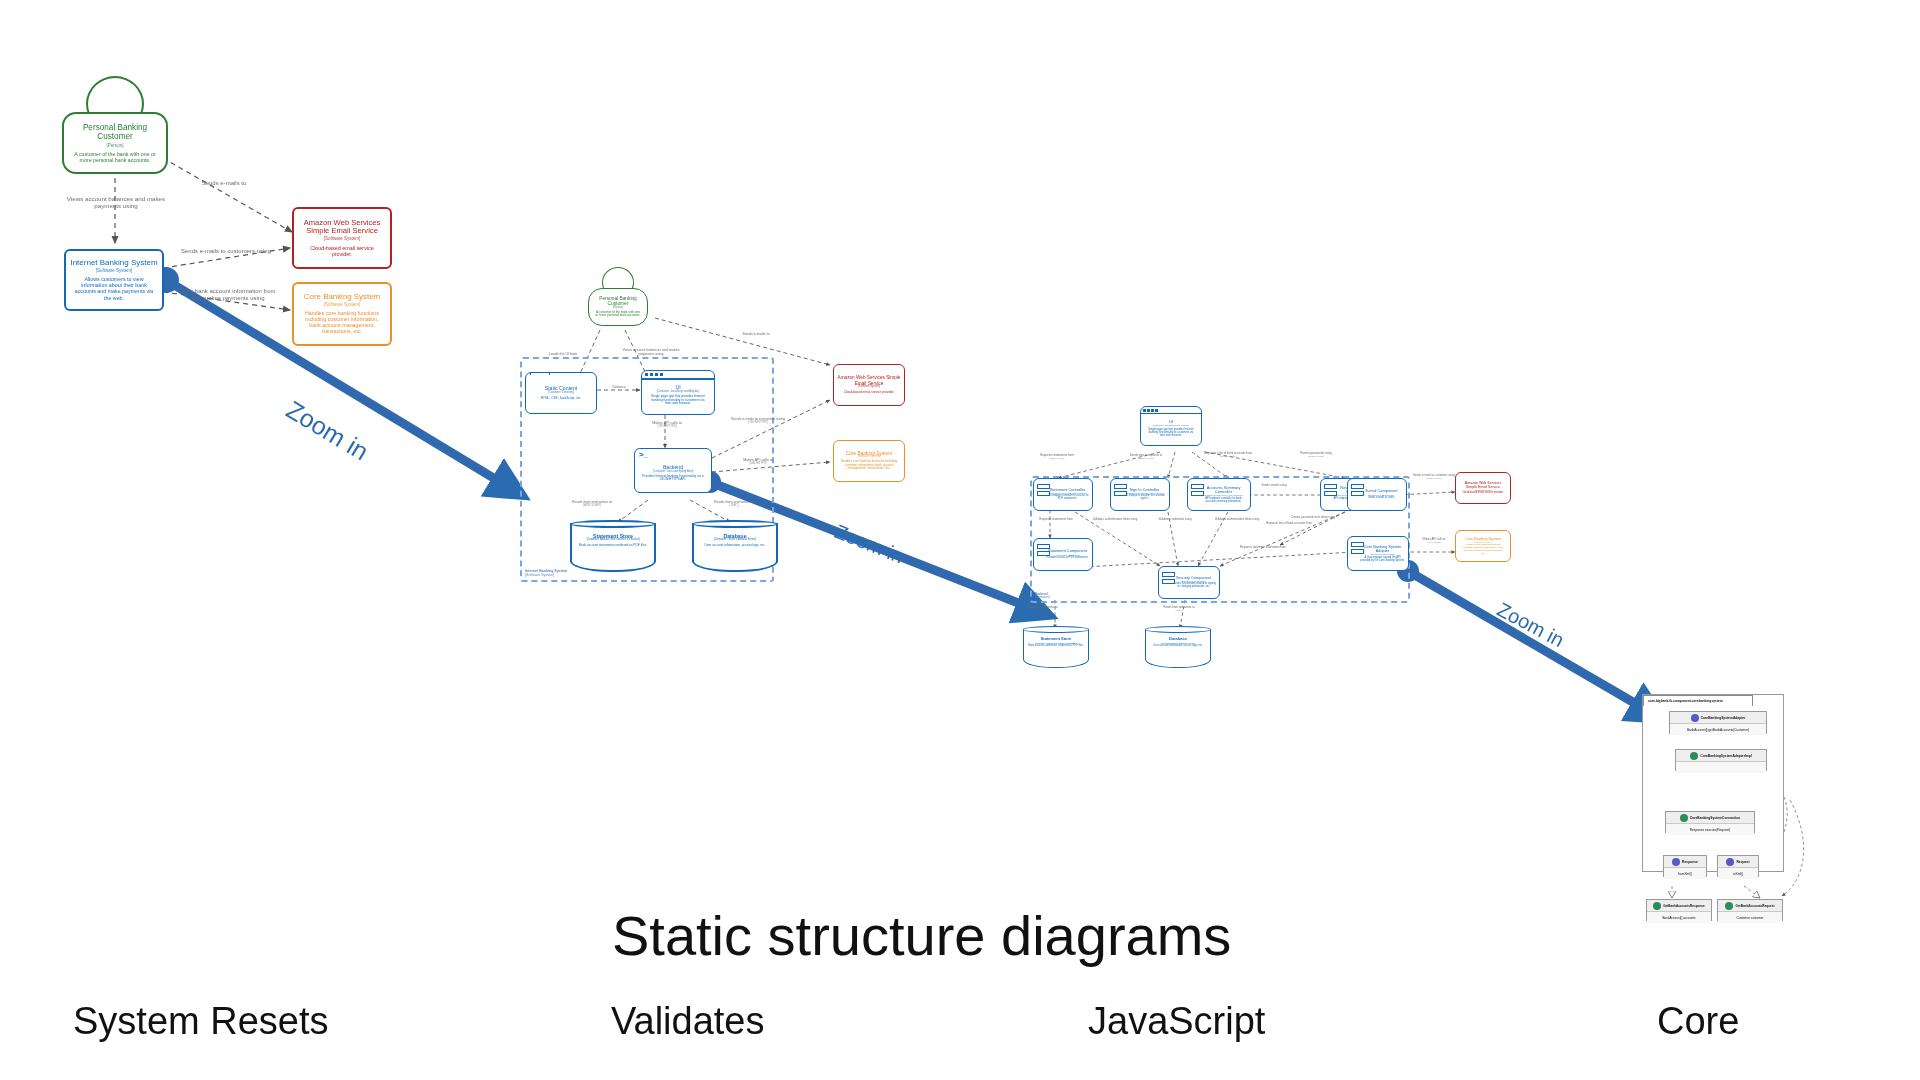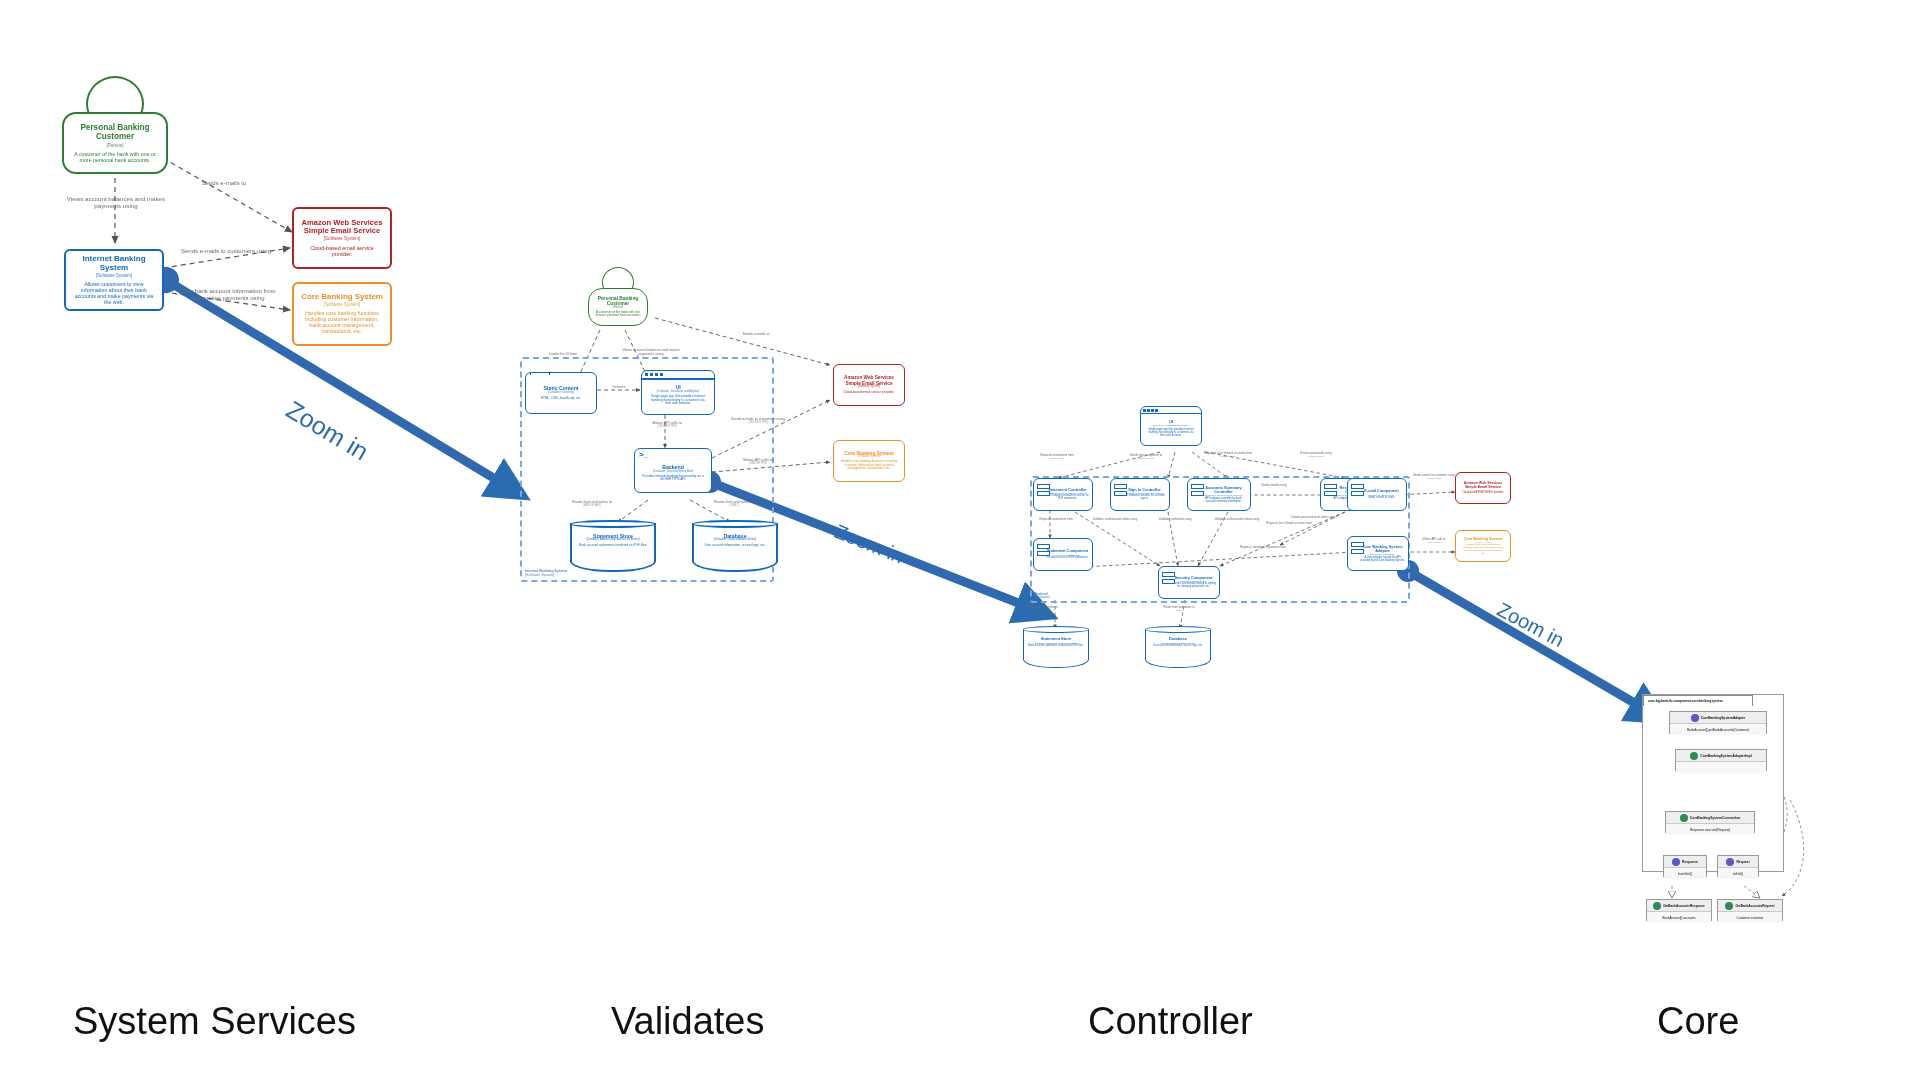--- a/index.html
+++ b/index.html
@@ -3,21 +3,21 @@
 <meta charset="utf-8">
 <style>
   html,body{margin:0;padding:0;background:#ffffff;}
   body{width:1920px;height:1080px;overflow:hidden;font-family:"Liberation Sans",sans-serif;color:#111;}
   #stage{position:relative;width:1920px;height:1080px;background:#fff;}
 
   
   .c4box{position:absolute;box-sizing:border-box;border-radius:6px;border:2px solid #1168bd;
          background:#fff;display:flex;flex-direction:column;align-items:center;justify-content:center;
          text-align:center;padding:2px 3px;overflow:hidden;}
-  .c4box .t{font-weight:bold;color:#1168bd;line-height:1.12;text-align:center;}
+  .c4box .t{font-weight:normal;color:#1168bd;line-height:1.12;text-align:center;}
   .c4box .s{color:#1168bd;opacity:.85;line-height:1.1;}
   .c4box .d{color:#1168bd;line-height:1.15;}
 
   .person{border-color:#2e7d32;border-radius:14px;}
   .person .t,.person .s,.person .d{color:#2e7d32;}
   .person-head{position:absolute;border:2px solid #2e7d32;border-radius:50%;background:#fff;box-sizing:border-box;}
 
   .ext-red{border-color:#b22222;}
   .ext-red .t,.ext-red .s,.ext-red .d{color:#b22222;}
   .ext-orange{border-color:#e8902a;}
@@ -558,27 +558,28 @@
 
     <div class="umlbox" style="left:74px;top:204px;width:66px;height:22px;">
       <div class="hd">
         <span class="cl" style="background:#2e8b57;"></span>
         <span class="nm" style="font-size:3.1px;">GetBankAccountsRequest</span>
       </div>
       <div class="bd" style="font-size:3.1px;">Customer customer</div>
     </div>
   </div>
 
+  <div id="maintitle" style="left:612px;top:903px;font-size:56px;">Static structure diagrams</div>
 
   <div class="caption" style="left:73px;top:1000px;font-size:38px;">
-    <span>System Services</span>
+    <span>System Resets</span>
   </div>
   <div class="caption" style="left:611px;top:1000px;font-size:38px;">
     <span>Validates</span>
   </div>
   <div class="caption" style="left:1088px;top:1000px;font-size:38px;">
-    <span>Controller</span>
+    <span>JavaScript</span>
   </div>
   <div class="caption" style="left:1657px;top:1000px;font-size:38px;">
     <span>Core</span>
   </div>
 
 </div>
 
 </body></html>

